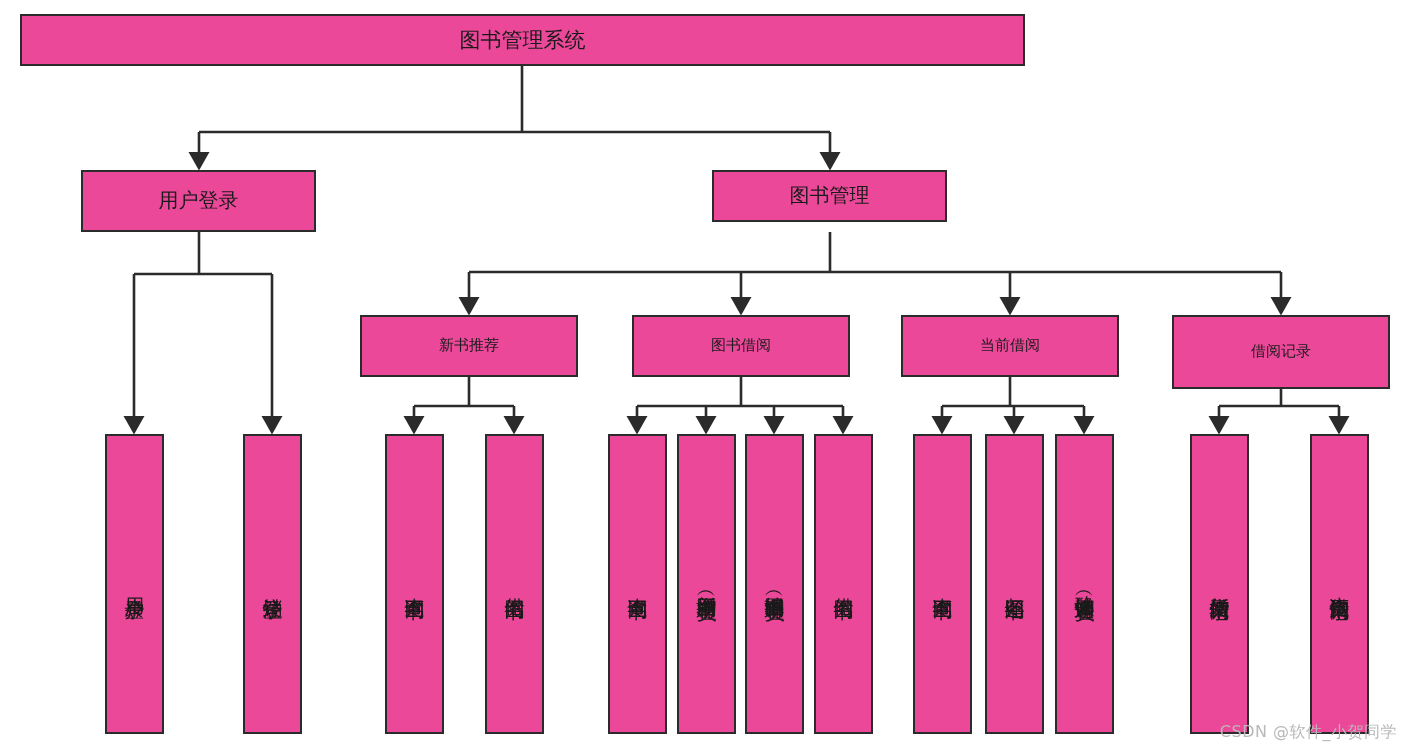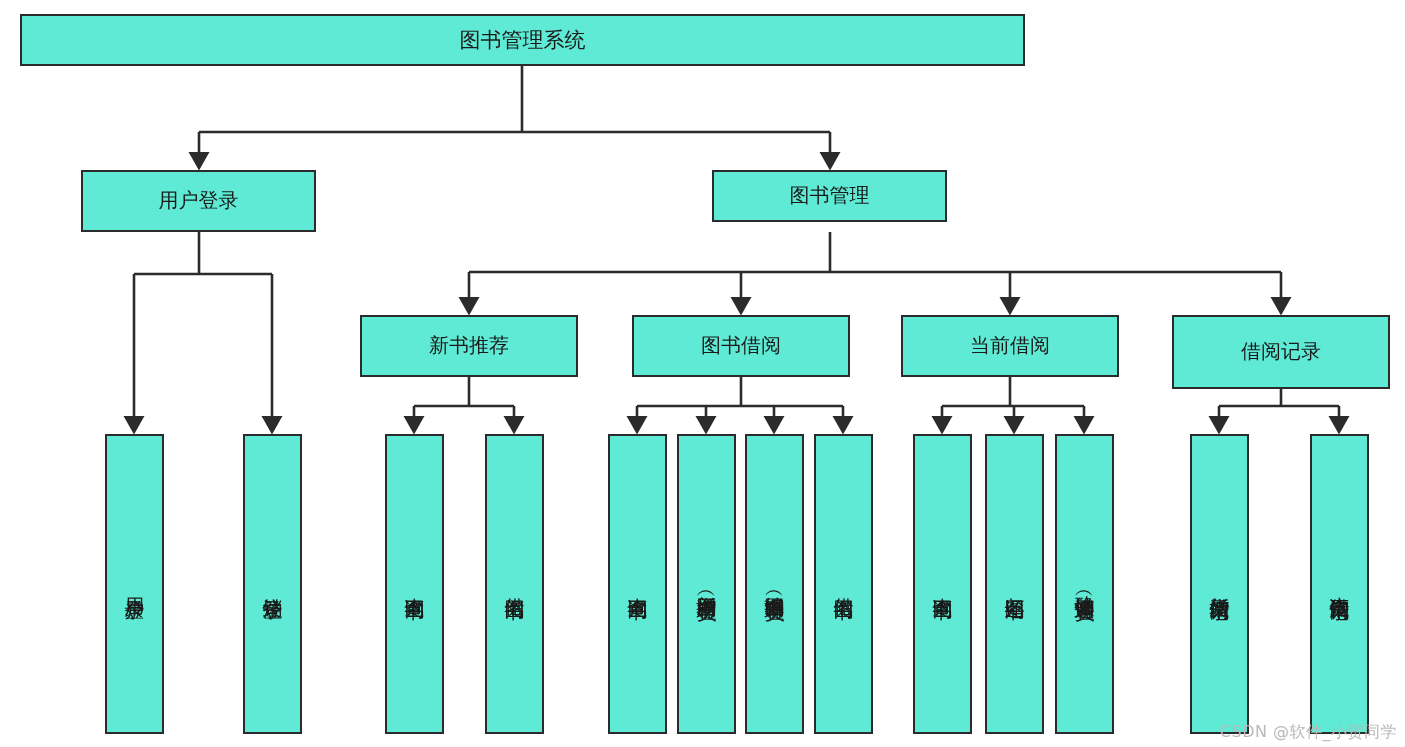--- a/index.html
+++ b/index.html
@@ -22,37 +22,37 @@
     position: absolute;
     left: 0;
     top: 0;
     width: 1405px;
     height: 747px;
     pointer-events: none;
   }
   .node {
     position: absolute;
     box-sizing: border-box;
-    background: #5eead4;
+    background: #ec4899;
     border: 2px solid #2b2b2b;
     display: flex;
     align-items: center;
     justify-content: center;
     color: #1a1a1a;
     line-height: 1.18;
     text-align: center;
   }
   .node.root {
     font-size: 21px;
   }
   .node.level2 {
     font-size: 20px;
   }
   .node.level3 {
-    font-size: 20px;
+    font-size: 15px;
   }
   .node.leaf {
     font-size: 20px;
     writing-mode: vertical-rl;
     text-orientation: upright;
     align-items: center;
     justify-content: center;
     padding: 6px 0;
     letter-spacing: 1px;
   }

